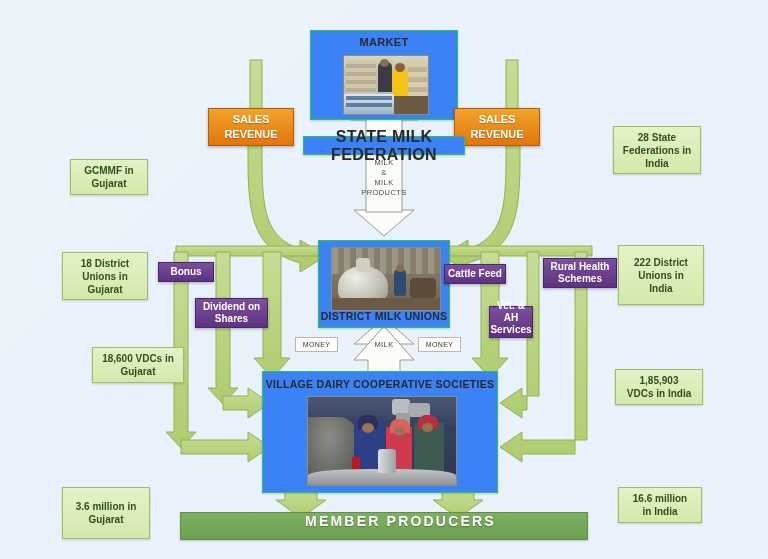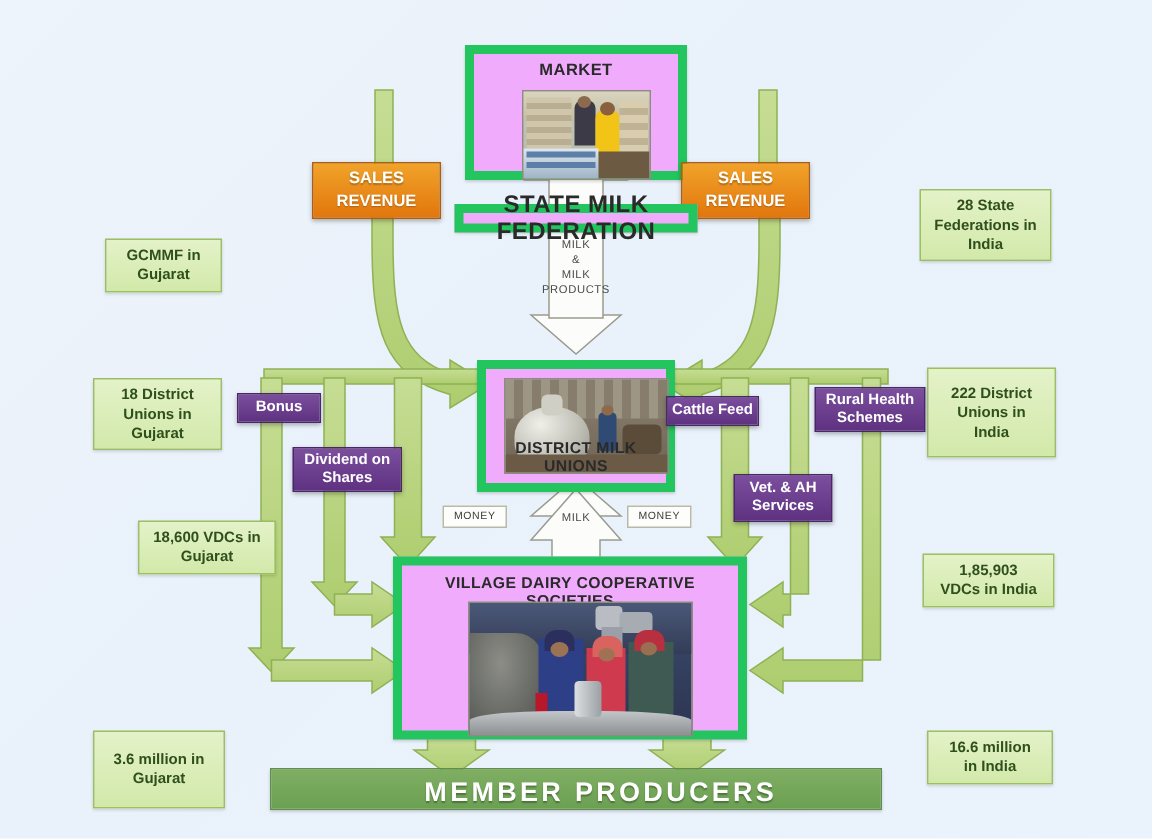--- a/index.html
+++ b/index.html
@@ -10,22 +10,22 @@
     overflow:hidden;
     position:relative;
   }
   #stage{position:absolute;left:0;top:0;width:768px;height:559px;}
   #arrows{position:absolute;left:0;top:0;width:768px;height:559px;}
 
   .node{position:absolute;box-sizing:border-box;}
 
   
   .panel{
-    background:#f0abfc;
-    border:6px solid #22c55e;
+    background:#3b82f6;
+    border:1px solid #22c55e;
     box-shadow:0 1px 2px rgba(0,0,0,.18);
   }
   .panel-title{
     text-align:center;
     font-weight:bold;
     color:#2a2a2a;
     letter-spacing:.3px;
   }
   .photo{
     border:1px solid #8d8d7d;
@@ -85,24 +85,24 @@
     font-size:7px;
     letter-spacing:.4px;
     display:flex;align-items:center;justify-content:center;
   }
 
   
   .memberbar{
     background:linear-gradient(180deg,#7fae63 0%,#6ba052 100%);
     border:1px solid #5f8f49;
     color:#ffffff;
-    font-size:18px;
+    font-size:14px;
     font-weight:bold;
     letter-spacing:2.2px;
-    display:flex;align-items:flex-end;justify-content:center;
+    display:flex;align-items:flex-start;justify-content:center;
     text-shadow:0 1px 1px rgba(0,0,0,.3);
     box-shadow:0 1px 2px rgba(0,0,0,.2);
     padding-left:33px;
   }
 
   .milk-label{
     position:absolute;
     text-align:center;
     font-size:7.5px;
     color:#4a4a45;
@@ -261,21 +261,21 @@
 
   <div class="node purple" style="left:444px;top:264px;width:62px;height:20px;">
     <span>Cattle Feed</span>
   </div>
   <div class="node purple" style="left:543px;top:258px;width:74px;height:30px;">
     <div>
       <div>Rural Health</div>
       <div>Schemes</div>
     </div>
   </div>
-  <div class="node purple" style="left:489px;top:316px;width:66px;height:32px;">
+  <div class="node purple" style="left:489px;top:306px;width:44px;height:32px;align-items:flex-end;">
     <div>
       <div>Vet. &amp; AH</div>
       <div>Services</div>
     </div>
   </div>
 
   <div class="node panel" style="left:262px;top:371px;width:236px;height:122px;">
     <div class="panel-title" style="font-size:10.5px;margin-top:6px;text-align:center;">VILLAGE DAIRY COOPERATIVE SOCIETIES</div>
     <div class="photo" style="position:absolute;left:44px;top:24px;width:148px;height:88px;background:linear-gradient(180deg,#3c4a6e 0%,#2c3550 100%);">
       <i style="left:0;top:0;width:148px;height:34px;background:linear-gradient(180deg,#4a5878,#333c57);"></i>

